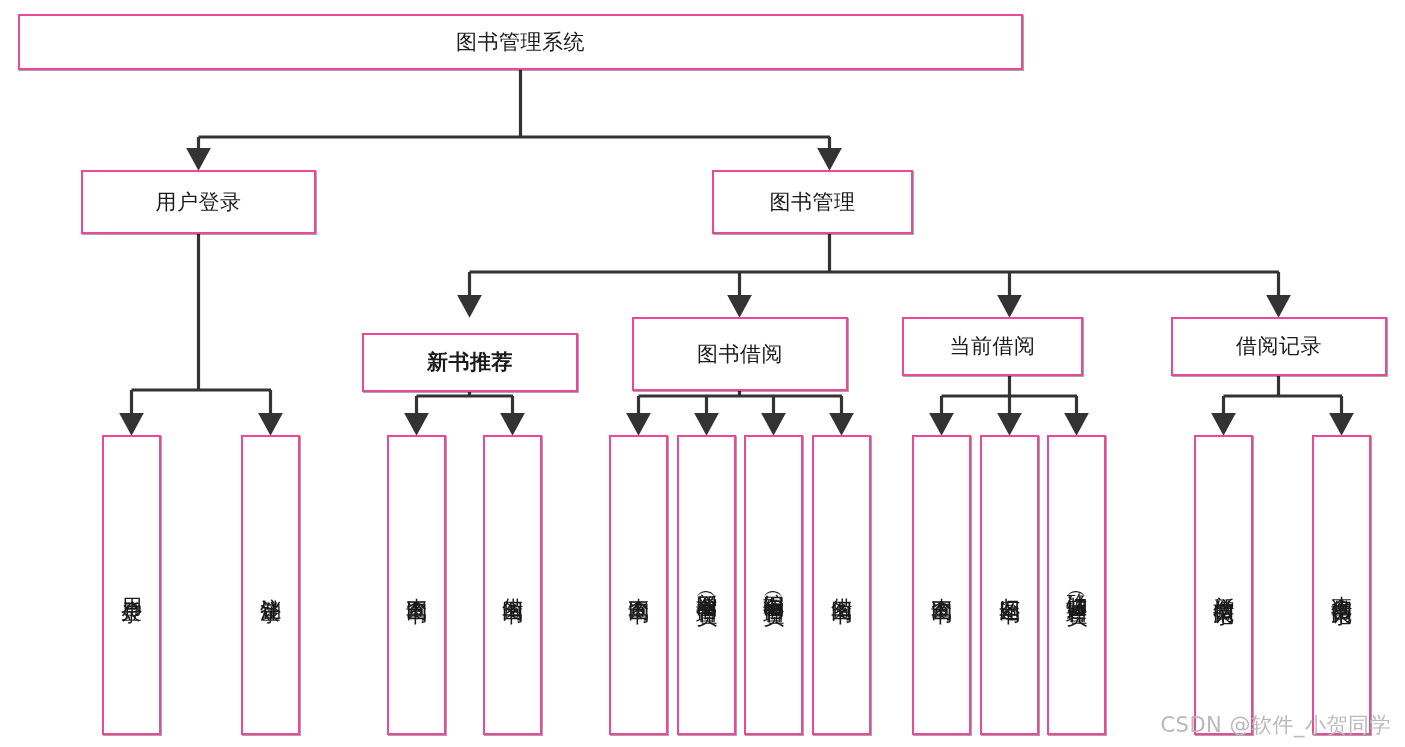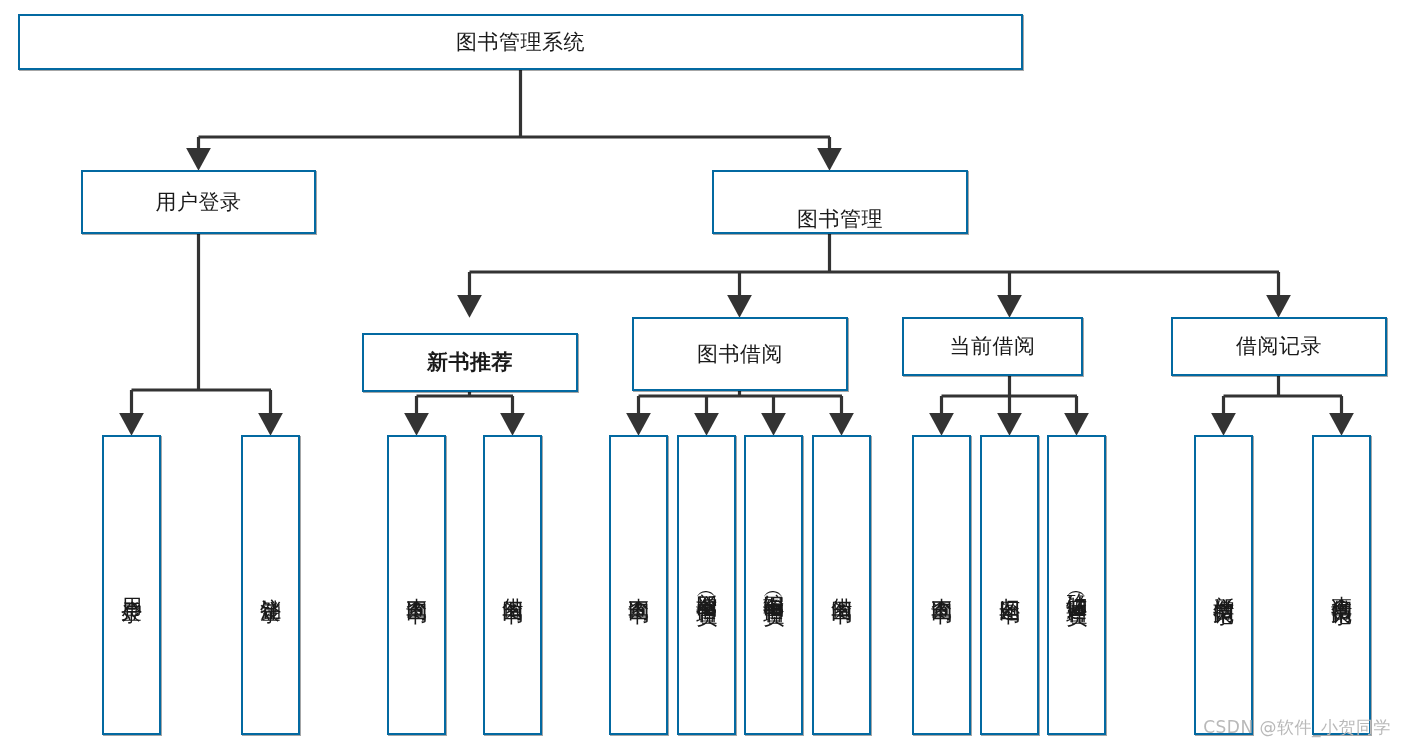--- a/index.html
+++ b/index.html
@@ -21,21 +21,21 @@
     position: absolute;
     left: 0;
     top: 0;
     width: 1405px;
     height: 747px;
   }
   .node {
     position: absolute;
     box-sizing: border-box;
     background: #ffffff;
-    border: 2px solid #0369a1;
+    border: 2px solid #ec4899;
     box-shadow: 1px 1px 0 0 rgba(0,0,0,0.35);
     display: flex;
     align-items: center;
     justify-content: center;
     color: #1a1a1a;
   }
   .node-label {
     display: block;
     text-align: center;
     line-height: 1.18;
@@ -54,21 +54,21 @@
     font-size: 21px;
     line-height: 1.25;
     letter-spacing: 2px;
     white-space: nowrap;
     max-height: 278px;
   }
   .watermark {
     position: absolute;
     right: 14px;
     bottom: 8px;
-    font-size: 17px;
+    font-size: 21px;
     color: #b9b9b9;
     letter-spacing: 0.5px;
     white-space: nowrap;
     pointer-events: none;
   }
 </style>
 </head>
 <body>
 
 <div id="canvas">
@@ -125,21 +125,21 @@
   </svg>
 
   <div class="node horizontal" style="left:18px; top:14px; width:1005px; height:56px;">
     <span class="node-label">图书管理系统</span>
   </div>
 
   <div class="node horizontal" style="left:81px; top:170px; width:235px; height:64px;">
     <span class="node-label">用户登录</span>
   </div>
 
-  <div class="node horizontal" style="left:712px; top:170px; width:256px; height:64px;align-items:flex-end;">
+  <div class="node horizontal" style="left:712px; top:170px; width:201px; height:64px;">
     <span class="node-label">图书管理</span>
   </div>
 
   <div class="node horizontal" style="left:362px; top:333px; width:216px; height:59px;font-weight:bold;">
     <span class="node-label">新书推荐</span>
   </div>
 
   <div class="node horizontal" style="left:632px; top:317px; width:216px; height:74px;">
     <span class="node-label">图书借阅</span>
   </div>

